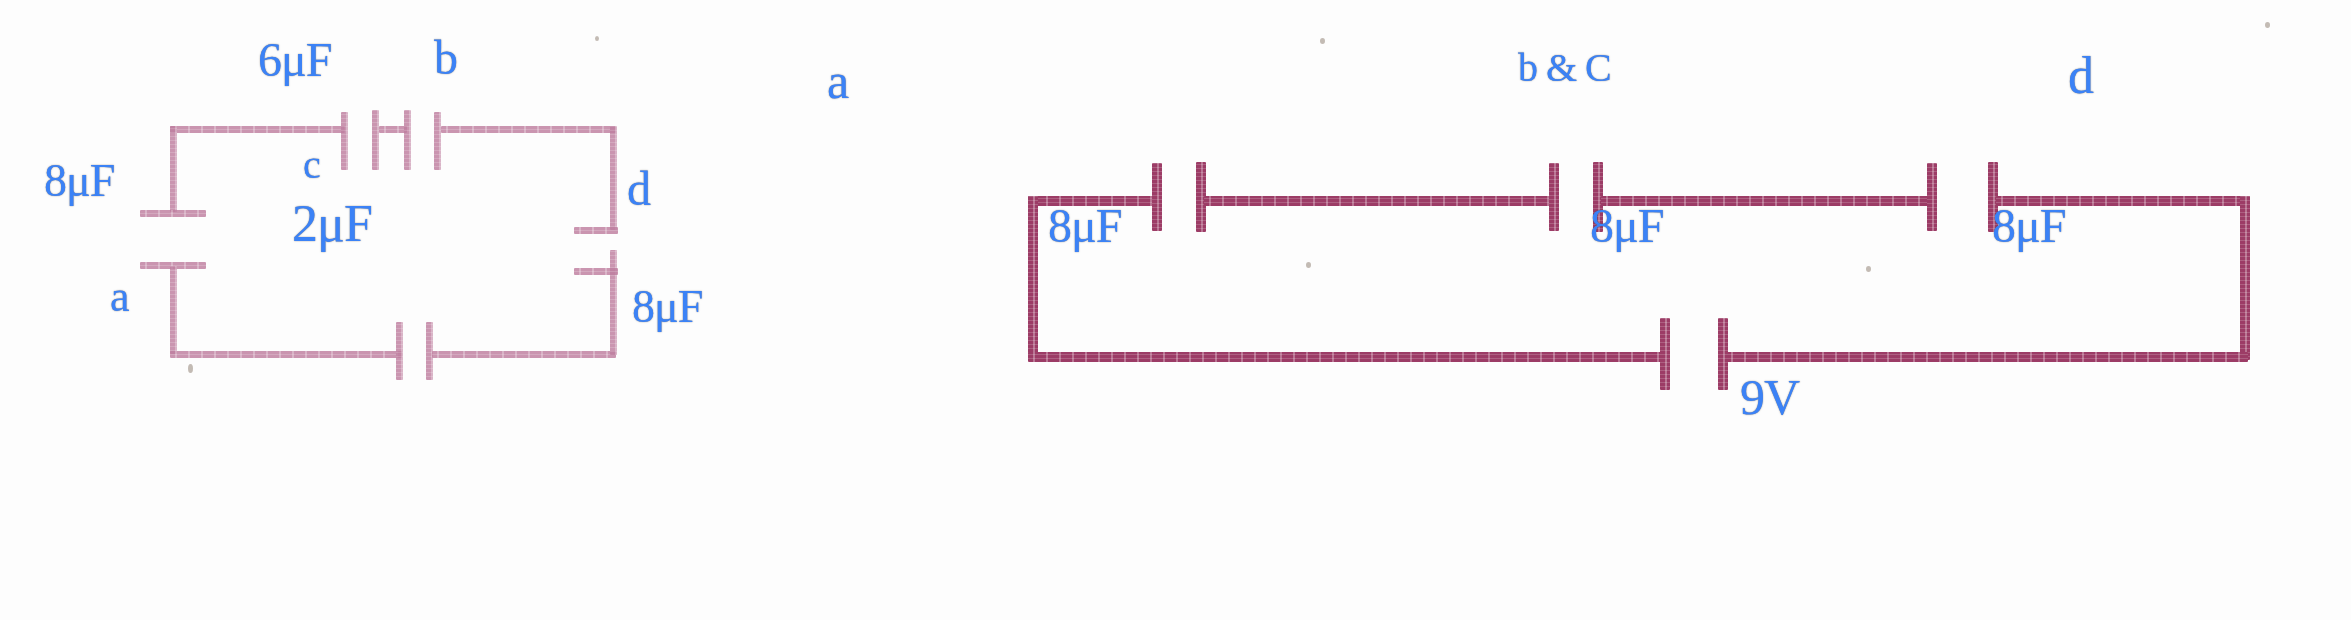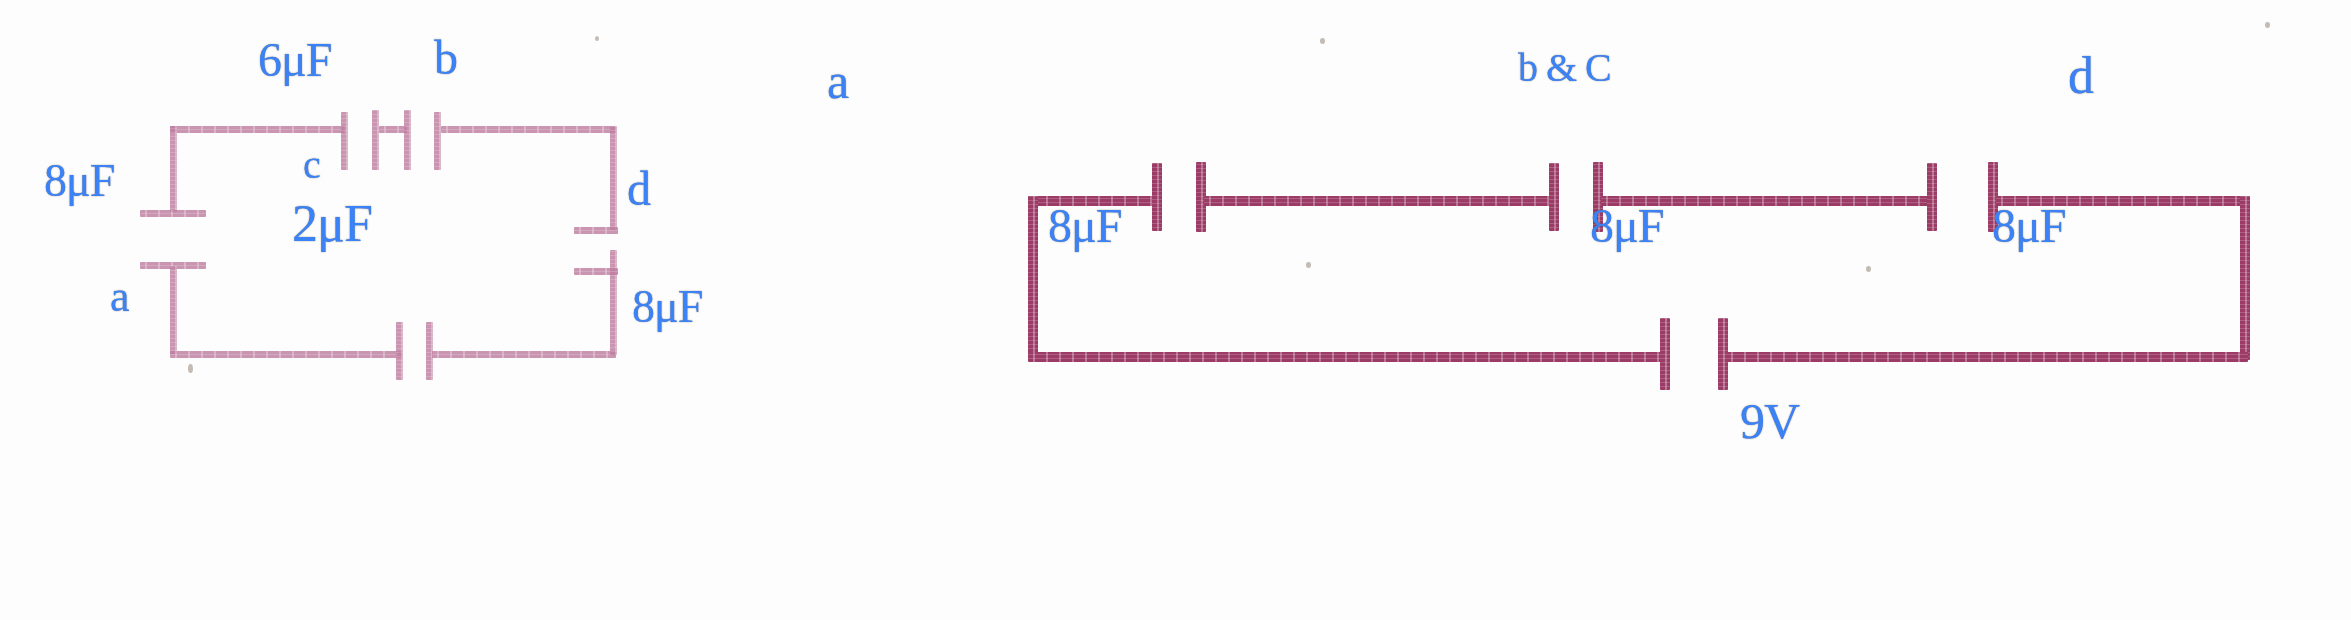--- a/index.html
+++ b/index.html
@@ -117,21 +117,21 @@
     <div class="w h thick dark" style="left:1726px;top:352px;width:522px;"></div>
 
     <span class="lbl" style="left:827px;top:56px;font-size:50px;">a</span>
     <span class="lbl" style="left:1482px;top:48px;font-size:40px;margin-left:36px;">b &amp; C</span>
     <span class="lbl" style="left:2068px;top:50px;font-size:52px;">d</span>
 
     <span class="lbl" style="left:1048px;top:202px;font-size:48px;">8μF</span>
     <span class="lbl" style="left:1590px;top:202px;font-size:48px;">8μF</span>
     <span class="lbl" style="left:1992px;top:202px;font-size:48px;">8μF</span>
 
-    <span class="lbl" style="left:1740px;top:372px;font-size:50px;margin-top:24px;">9V</span>
+    <span class="lbl" style="left:1740px;top:372px;font-size:50px;">9V</span>
 
     <span class="speck" style="left:1320px;top:38px;width:5px;height:6px;"></span>
     <span class="speck" style="left:1306px;top:262px;width:5px;height:6px;"></span>
     <span class="speck" style="left:1866px;top:266px;width:5px;height:6px;"></span>
     <span class="speck" style="left:2265px;top:22px;width:5px;height:6px;"></span>
   </div>
 
 </div>
 
 </body></html>

